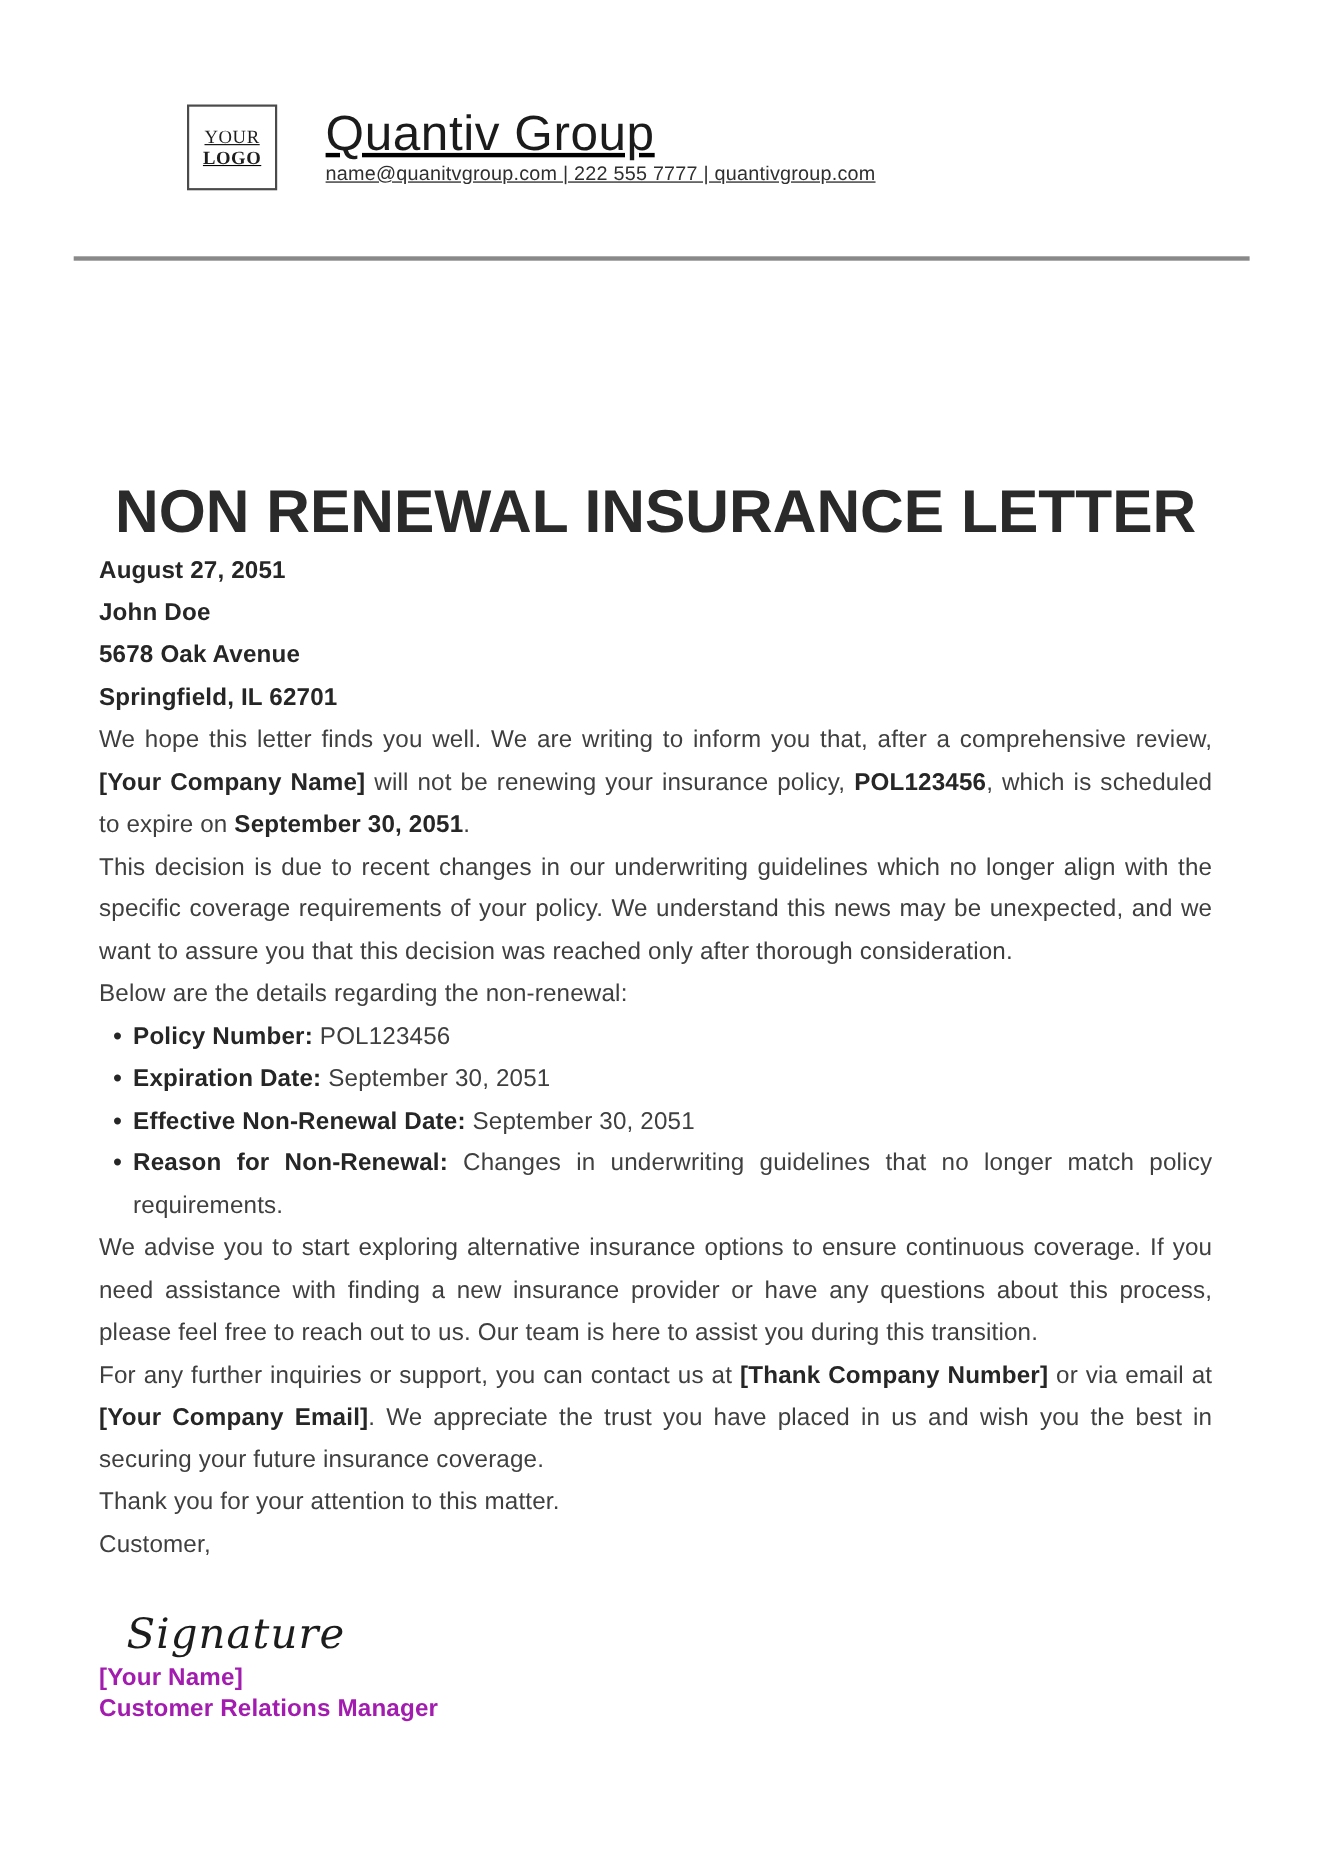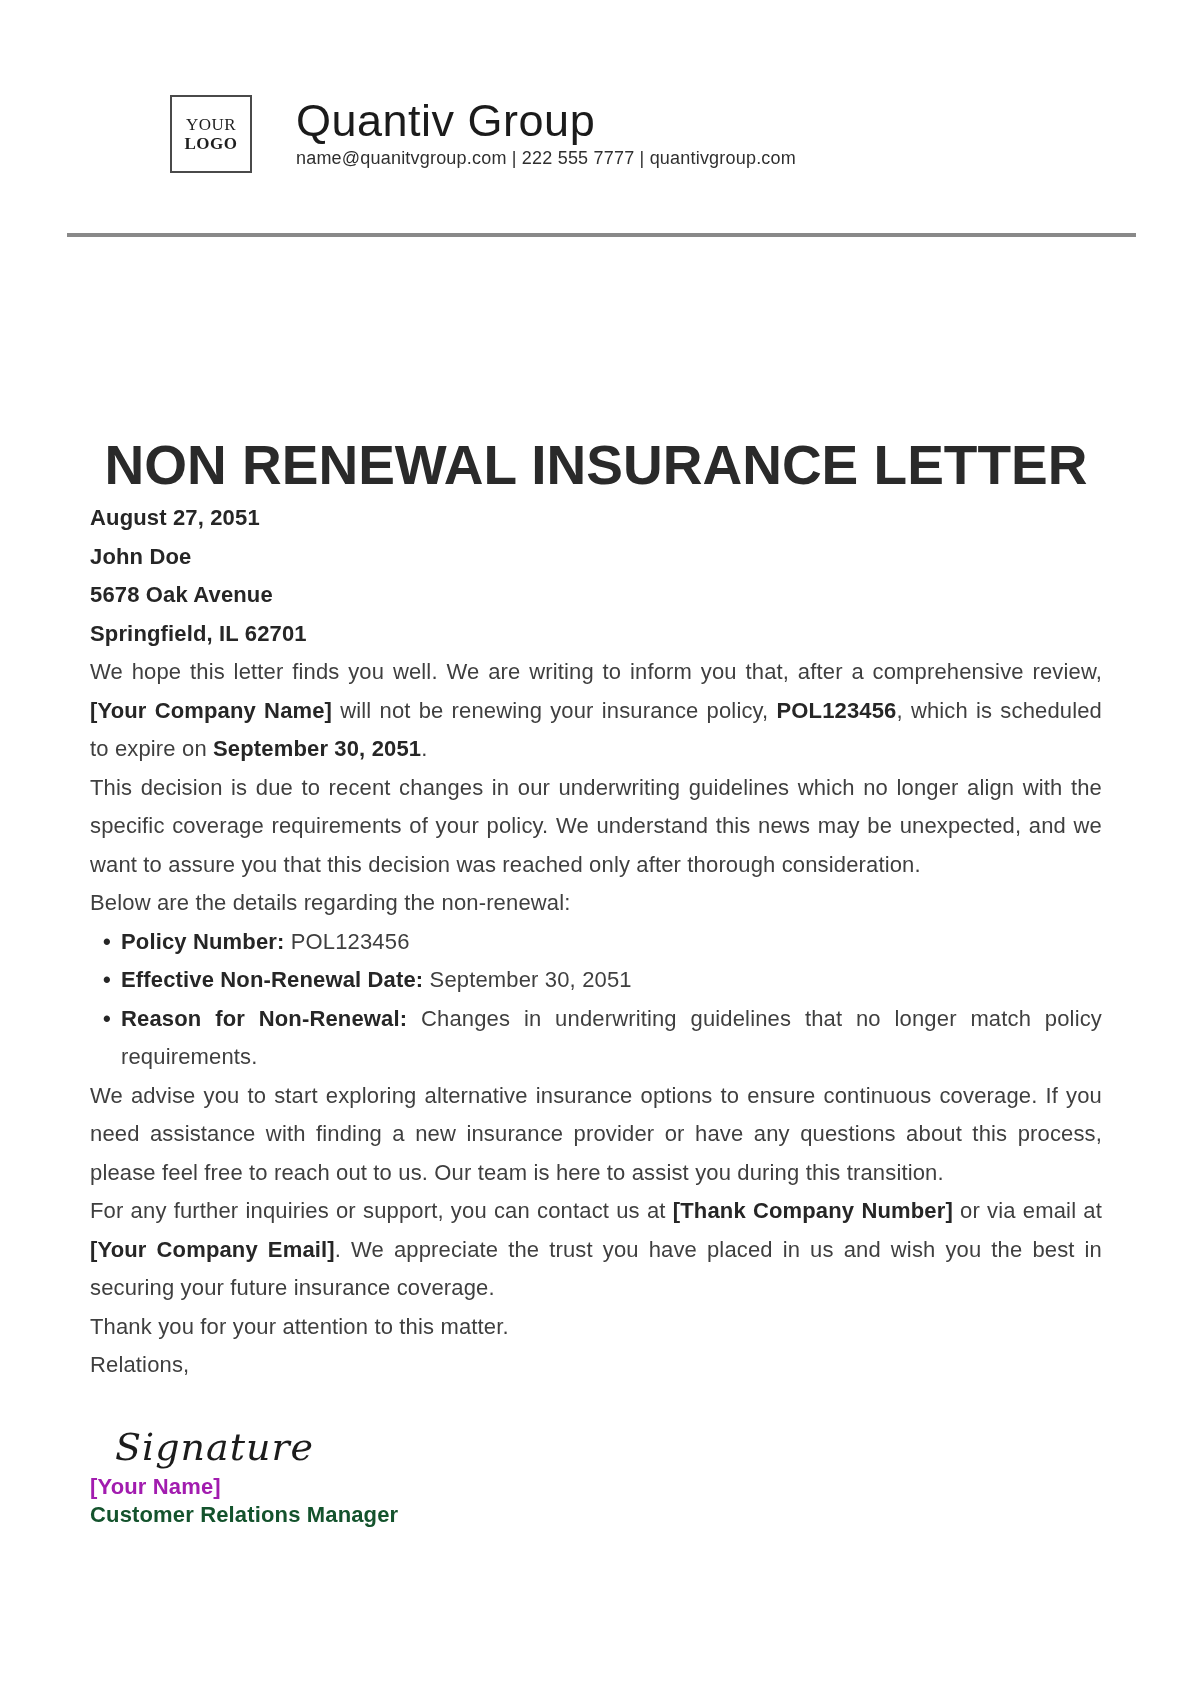--- a/index.html
+++ b/index.html
@@ -5,21 +5,21 @@
   html, body { margin: 0; padding: 0; }
   body {
     width: 1200px; height: 1701px;
     background: #ffffff;
     overflow: hidden;
     position: relative;
     font-family: "Liberation Sans", sans-serif;
   }
 
   
-  .header { position: absolute; left: 170px; top: 95px; display: flex; align-items: flex-start; }
+  .header { position: absolute; left: 170px; top: 95px; display: flex; align-items: flex-start; text-decoration: underline; }
   .logo-box {
     width: 78px; height: 74px;
     border: 2px solid #4a4a4a;
     display: flex; flex-direction: column; align-items: center; justify-content: center;
     font-family: "Liberation Serif", serif;
     color: #1e1e1e;
   }
   .logo-your { font-size: 17px; letter-spacing: .5px; line-height: 19px; }
   .logo-logo { font-size: 17px; font-weight: 700; letter-spacing: .5px; line-height: 19px; }
   .brand { margin-left: 44px; }
@@ -63,21 +63,21 @@
   
   .signature-script {
     margin: 36px 0 0 25px;
     font-family: "DejaVu Serif", serif;
     font-style: italic;
     font-size: 38px; line-height: 52px;
     letter-spacing: 1px;
     color: #1c1c1c;
   }
   .sender-name { margin-top: 50px; line-height: 28px; font-weight: 700; color: #a21caf; }
-  .sender-title { margin-top: 13px; line-height: 28px; font-weight: 700; color: #14532d; }
+  .sender-title { margin-top: 13px; line-height: 28px; font-weight: 700; color: #a21caf; }
 </style>
 </head>
 <body>
 
 <div class="page">
 
   <div class="header">
     <div class="logo-box">
       <span class="logo-your">YOUR</span>
       <span class="logo-logo">LOGO</span>
@@ -100,29 +100,30 @@
     <p class="bold-line">Springfield, IL 62701</p>
 
 
     <p class="jp"><span>We hope this letter finds you well. We are writing to inform you that, after a comprehensive review, </span><b>[Your Company Name]</b><span> will not be renewing your insurance policy, </span><b>POL123456</b><span>, which is scheduled to expire on </span><b>September 30, 2051</b><span>.</span></p>
     <p class="jp"><span>This decision is due to recent changes in our underwriting guidelines which no longer align with the specific coverage requirements of your policy. We understand this news may be unexpected, and we want to assure you that this decision was reached only after thorough consideration.</span></p>
 
     <p>Below are the details regarding the non-renewal:</p>
 
     <ul class="details">
       <li><b>Policy Number:</b><span> POL123456</span></li>
+      <li><b>Expiration Date:</b><span> September 30, 2051</span></li>
       <li><b>Effective Non-Renewal Date:</b><span> September 30, 2051</span></li>
       <li><b>Reason for Non-Renewal:</b><span> Changes in underwriting guidelines that no longer match policy requirements.</span></li>
     </ul>
 
     <p class="jp"><span>We advise you to start exploring alternative insurance options to ensure continuous coverage. If you need assistance with finding a new insurance provider or have any questions about this process, please feel free to reach out to us. Our team is here to assist you during this transition.</span></p>
     <p class="jp"><span>For any further inquiries or support, you can contact us at </span><b>[Thank Company Number]</b><span> or via email at </span><b>[Your Company Email]</b><span>. We appreciate the trust you have placed in us and wish you the best in securing your future insurance coverage.</span></p>
 
     <p>Thank you for your attention to this matter.</p>
-    <p>Relations,</p>
+    <p>Customer,</p>
 
     <div class="signature-script">Signature</div>
 
     <p class="sender-name">[Your Name]</p>
     <p class="sender-title">Customer Relations Manager</p>
 
   </div>
 </div>
 
 </body></html>

